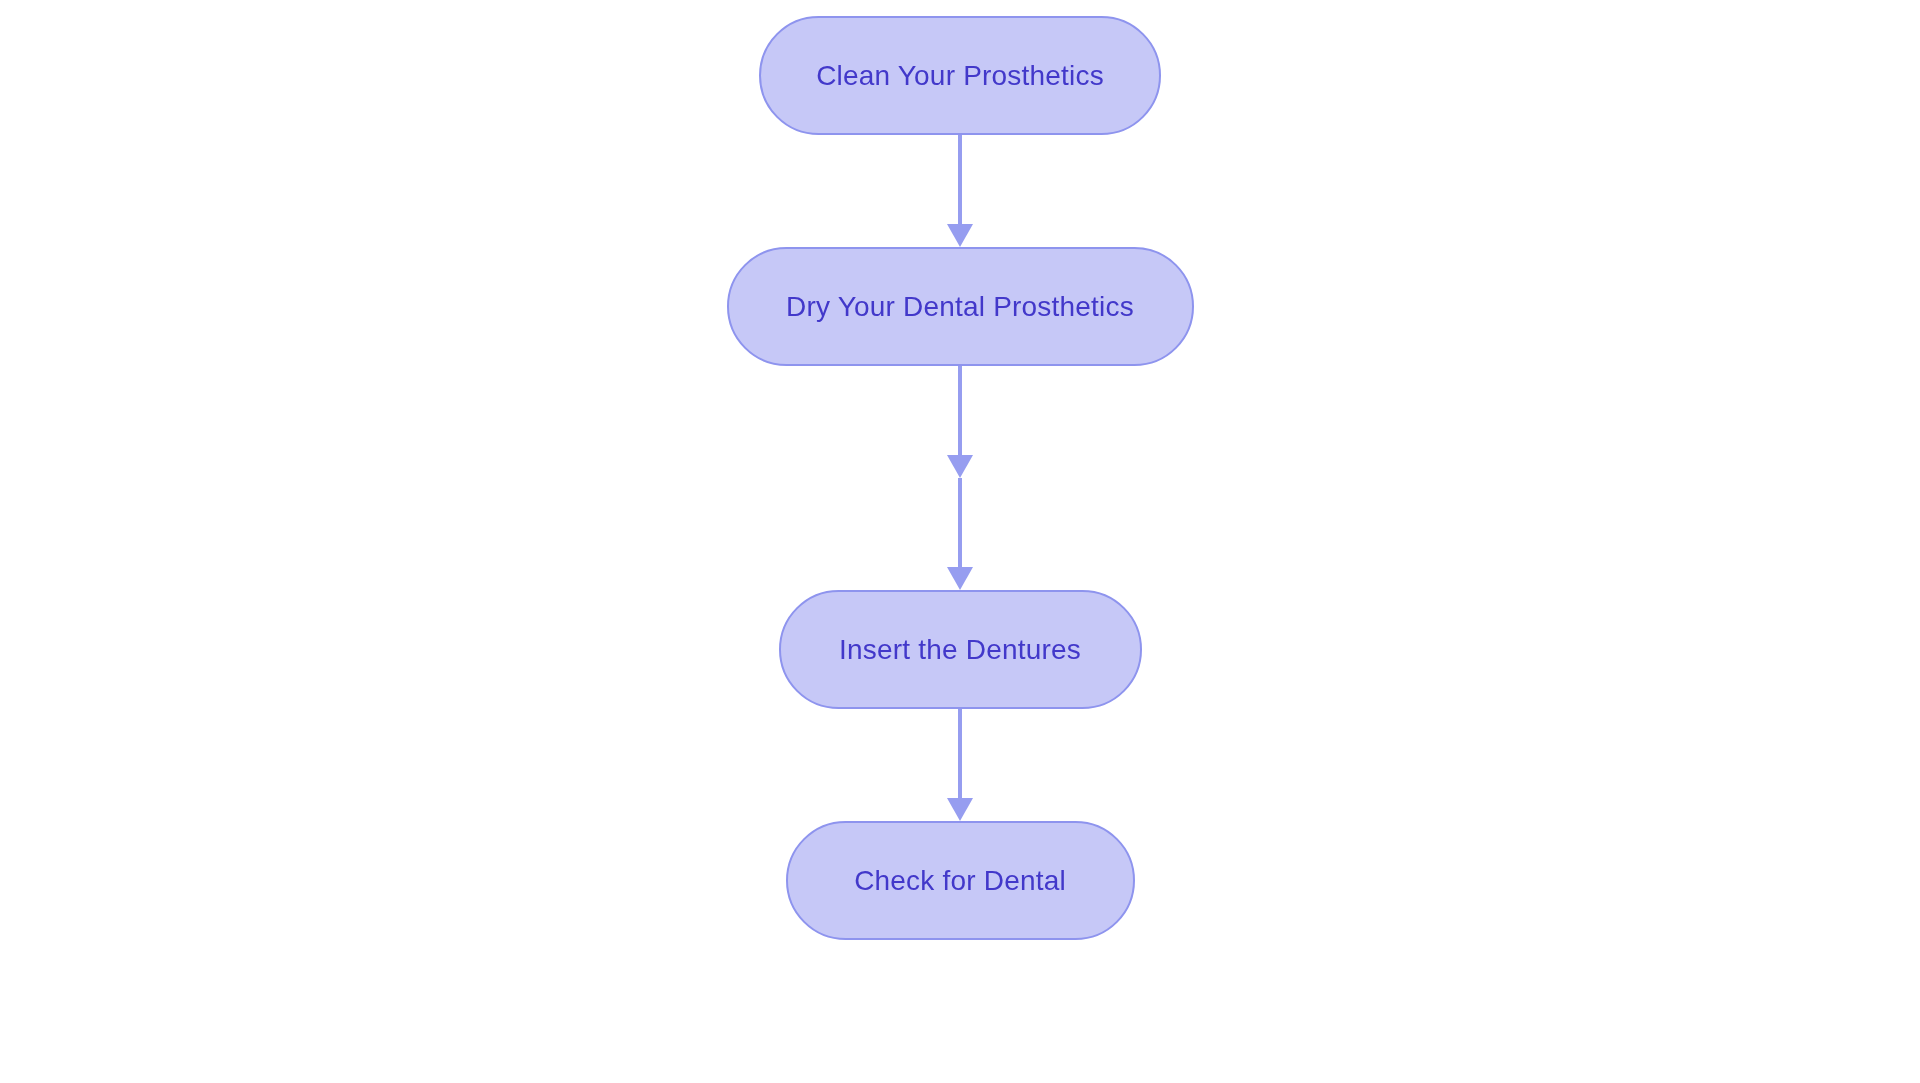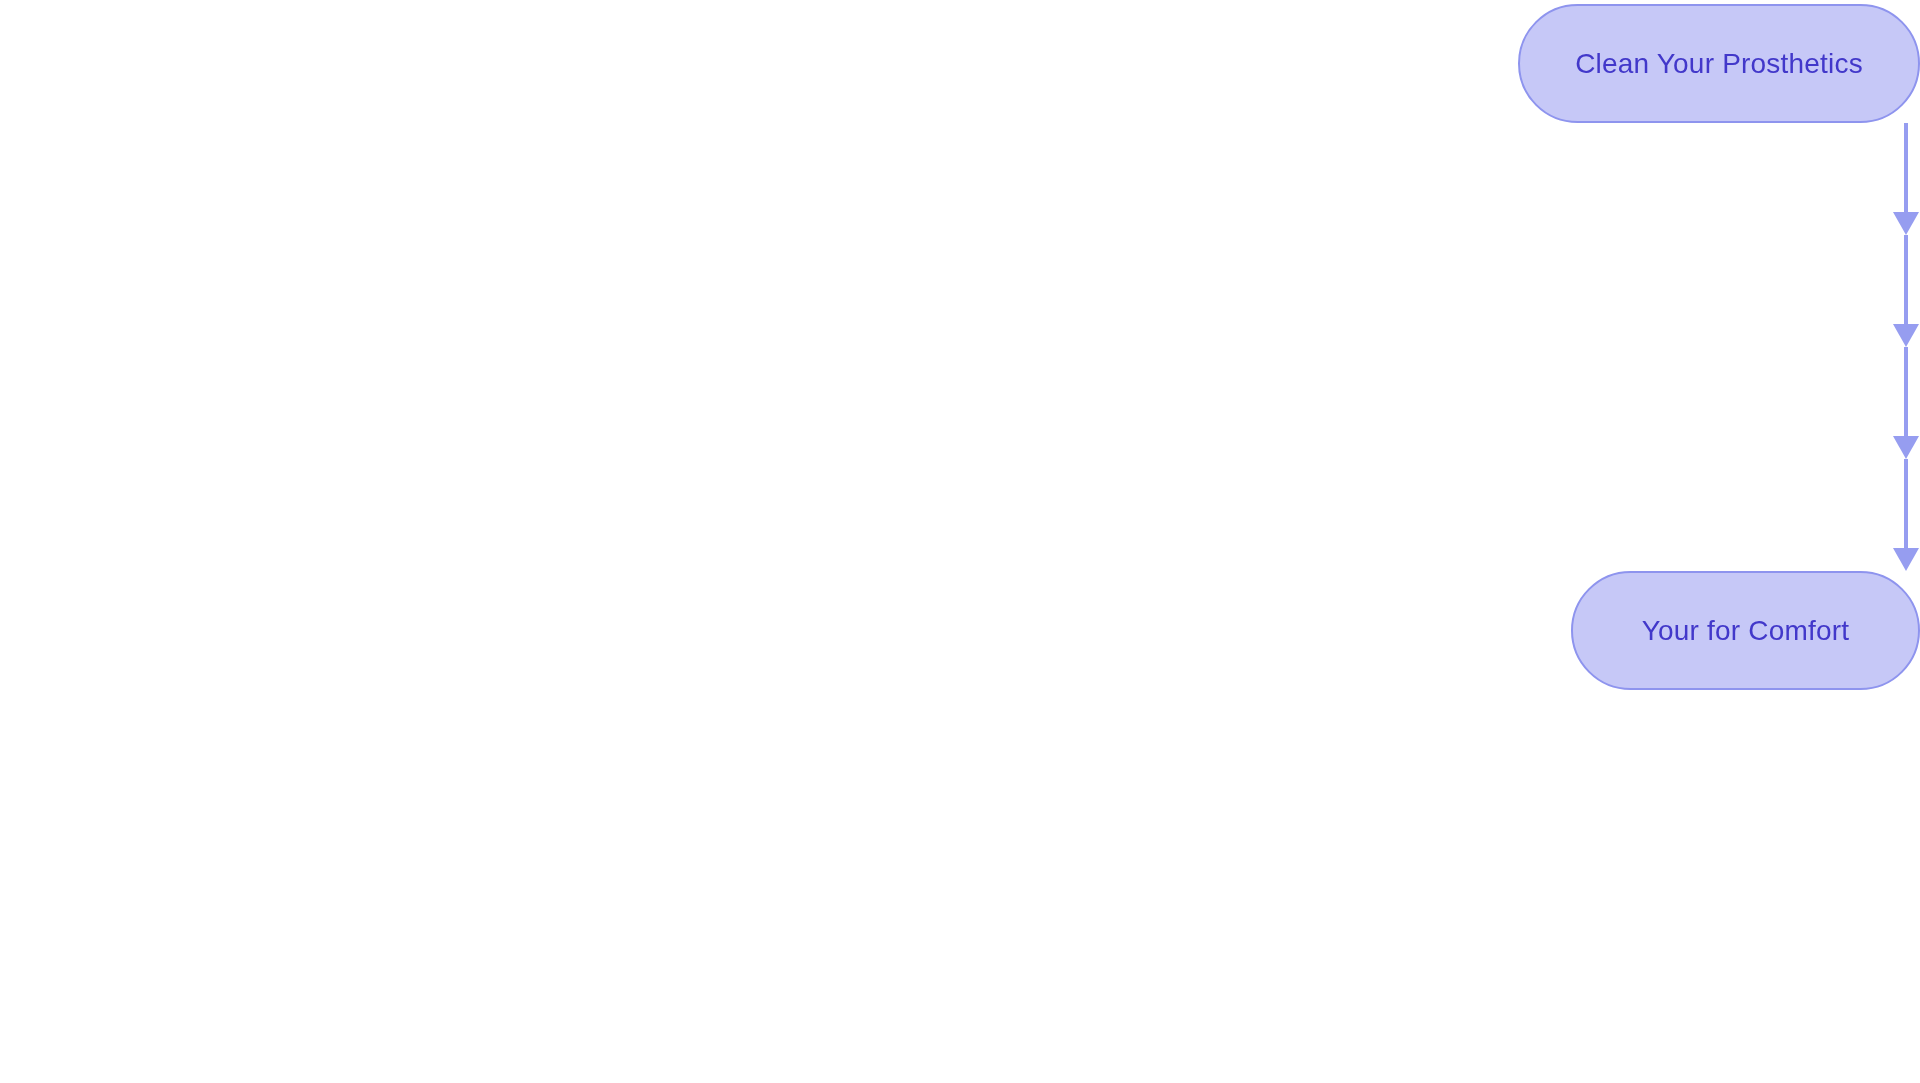--- a/index.html
+++ b/index.html
@@ -17,24 +17,24 @@
   body {
     width: 1920px;
     height: 1083px;
     background: var(--bg);
     font-family: "Liberation Sans", "DejaVu Sans", sans-serif;
     overflow: hidden;
   }
   .canvas {
     width: 1920px;
     height: 821px;
-    padding-top: 4px;
+    padding-top: 16px;
     display: flex;
     flex-direction: column;
-    align-items: flex-end;
+    align-items: center;
   }
   .node {
     height: 119px;
     border-radius: 60px;
     background: var(--node-fill);
     border: 2px solid var(--node-border);
     display: flex;
     align-items: center;
     justify-content: center;
     flex: 0 0 auto;
@@ -80,35 +80,41 @@
 
   <div class="node w0">
     <span class="node-label">Clean Your Prosthetics</span>
   </div>
 
   <div class="arrow">
     <div class="arrow-line"></div>
     <div class="arrow-head"></div>
   </div>
 
+  <div class="node w1">
+    <span class="node-label">Dry Your Dental Prosthetics</span>
+  </div>
 
   <div class="arrow">
     <div class="arrow-line"></div>
     <div class="arrow-head"></div>
   </div>
 
 
   <div class="arrow">
     <div class="arrow-line"></div>
     <div class="arrow-head"></div>
   </div>
 
+  <div class="node w3">
+    <span class="node-label">Insert the Dentures</span>
+  </div>
 
   <div class="arrow">
     <div class="arrow-line"></div>
     <div class="arrow-head"></div>
   </div>
 
   <div class="node w4">
-    <span class="node-label">Your for Comfort</span>
+    <span class="node-label">Check for Dental</span>
   </div>
 
 </div>
 
 </body></html>

